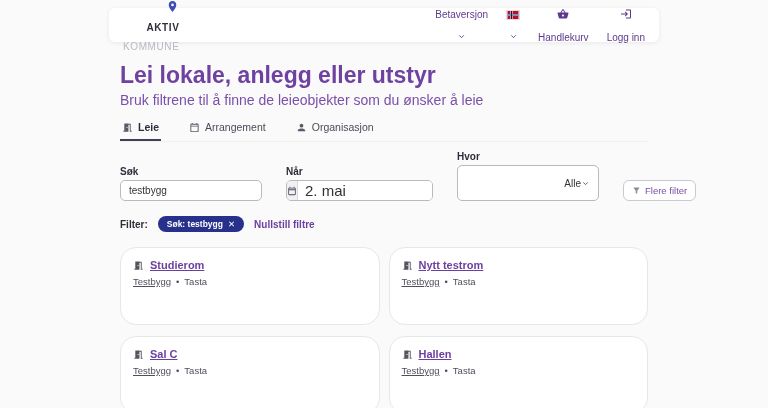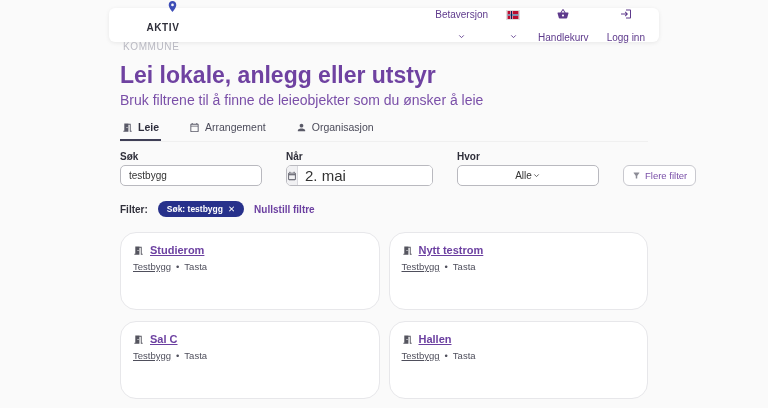--- a/index.html
+++ b/index.html
@@ -41,22 +41,22 @@
     font-size:10px; color:#333; }
   input.tb { width:142px; padding:0 8px; outline:none;
     font-family:"Liberation Sans","DejaVu Sans",sans-serif; }
   .input-group { display:flex; width:147px; height:21px; border:1px solid #b9b9bf;
     border-radius:5px; overflow:hidden; background:#fff; }
   .ig-prefix { width:23px; background:#f1f1f3; border-right:1px solid #d9d9de;
     display:flex; align-items:center; justify-content:center; cursor:pointer; }
   .ig-prefix svg { width:10px; height:10px; fill:#4c4c58; }
   .ig-input { flex:1; border:none; outline:none; font-size:15px; padding:0 7px;
     color:#333; font-family:"Liberation Sans","DejaVu Sans",sans-serif; }
-  .select { width:142px; height:21px; border:1px solid #b9b9bf; border-radius:5px;
-    background:#fff; display:flex; align-items:center; justify-content:center;
+  .select { width:142px; height:36px; border:1px solid #b9b9bf; border-radius:5px;
+    background:#fff; display:flex; align-items:center; justify-content:flex-end;
     padding:0 8px; font-size:10px; color:#333; cursor:pointer; }
   .select .chev { stroke:#555; }
   .btn-outline { height:21px; display:flex; align-items:center; gap:4px;
     border:1px solid #c9c9cf; border-radius:6px; background:#fff; padding:0 8px;
     font-size:9.5px; color:#7a4fa8; cursor:pointer; white-space:nowrap; }
   .btn-outline svg { width:9px; height:9px; fill:#8c8c96; }
 
   
   .filter-row { margin-top:15px; display:flex; align-items:center; gap:10px; }
   .filter-label { font-size:10px; font-weight:700; color:#2f2f3a; }

